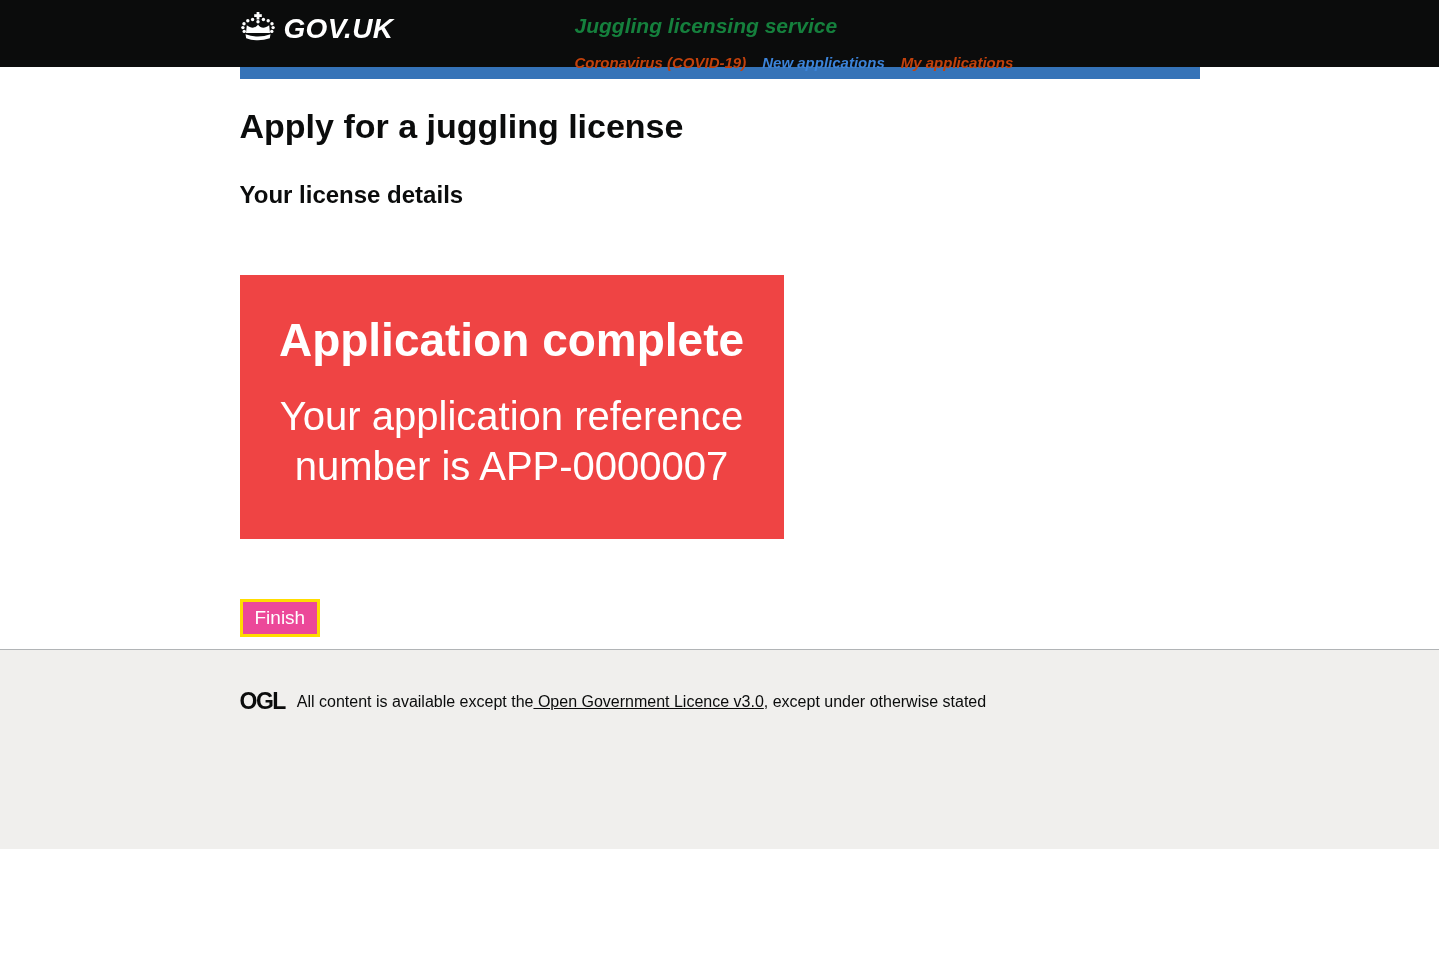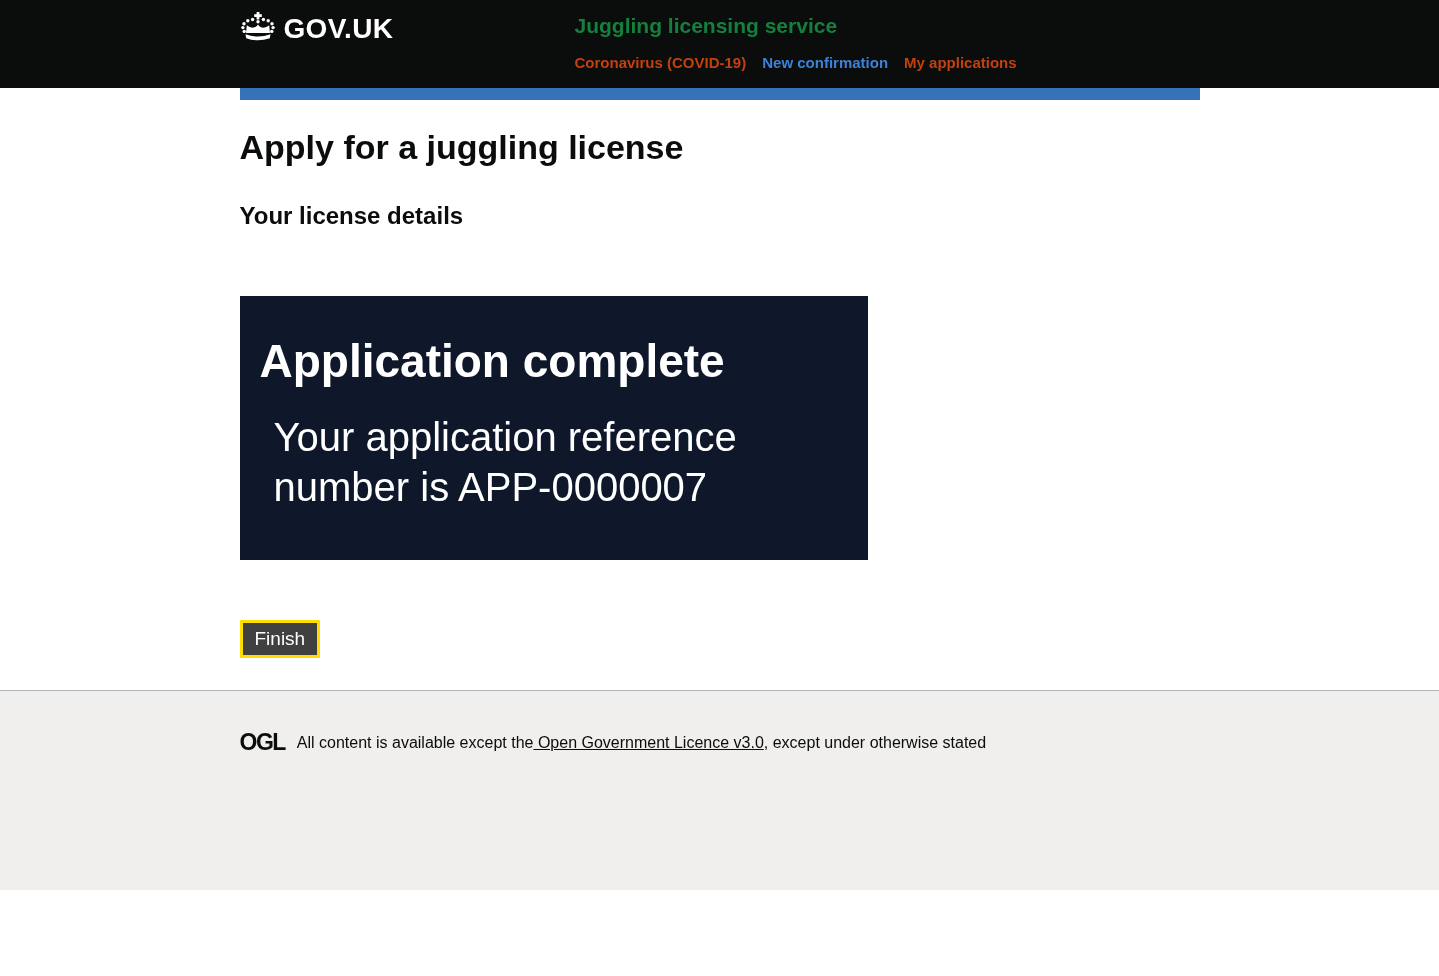--- a/index.html
+++ b/index.html
@@ -8,22 +8,23 @@
     padding: 0;
     background: #ffffff;
     font-family: "Liberation Sans", sans-serif;
     color: #0b0c0c;
   }
   body { width: 1439px; height: 976px; overflow: hidden; }
 
   
   .header {
     background: #0b0c0c;
-    height: 88px;
+    height: 67px;
     width: 100%;
+    font-style: italic;
   }
   .header-inner {
     width: 960px;
     margin: 0 auto;
     display: flex;
     padding-top: 12px;
   }
   .logo-link {
     display: inline-flex;
     align-items: center;
@@ -69,21 +70,21 @@
     margin: 0 auto;
     height: 12px;
     background: #3573b8;
   }
 
   
   .main {
     width: 960px;
     margin: 0 auto;
     padding-top: 28px;
-    padding-bottom: 32px;
+    padding-bottom: 12px;
   }
   .page-title {
     font-size: 34px;
     font-weight: bold;
     line-height: 38px;
     margin: 0;
   }
   .section-title {
     font-size: 24px;
     font-weight: bold;
@@ -93,43 +94,44 @@
   .intro {
     font-size: 19px;
     line-height: 26px;
     margin: 38px 0 0;
     max-width: 945px;
   }
 
   
   .panel {
     margin-top: 64px;
-    width: 628px;
-    background: #0f172a;
+    width: 544px;
+    background: #ef4444;
     color: #ffffff;
+    text-align: center;
     padding: 42px 20px 48px;
   }
   .panel-title {
     font-size: 46px;
     font-weight: bold;
     line-height: 46px;
     margin: 0;
   }
   .panel-body {
     font-size: 40px;
     line-height: 50px;
     margin: 28px auto 0;
     max-width: 560px;
   }
 
   
   .finish-btn {
     display: inline-block;
     margin-top: 60px;
-    background: #404040;
+    background: #ec4899;
     color: #ffffff;
     font-family: inherit;
     font-size: 19px;
     line-height: 20px;
     padding: 6px 12px;
     border: 3px solid #ffdd00;
     cursor: pointer;
   }
 
   
@@ -188,21 +190,21 @@
           <path d="M6 21 L30 21 L29.2 13.2 C25 16.4 21 16.8 18 12.4 C15 16.8 11 16.4 6.8 13.2 Z"></path>
           <path d="M5.5 22.2 Q18 26.8 30.5 22.2 L29.8 26.2 Q18 30.4 6.2 26.2 Z"></path>
         </svg>
       </span>
       <span class="logo-text">GOV.UK</span>
     </a>
     <div class="service-block">
       <div class="service-name">Juggling licensing service</div>
       <nav class="service-nav">
         <a href="#">Coronavirus (COVID-19)</a>
-        <a href="#" class="active">New confirmation</a>
+        <a href="#" class="active">New applications</a>
         <a href="#">My applications</a>
       </nav>
     </div>
   </div>
 </header>
 
 <div class="accent-bar"></div>
 
 <main class="main">
   <h1 class="page-title">Apply for a juggling license</h1>

